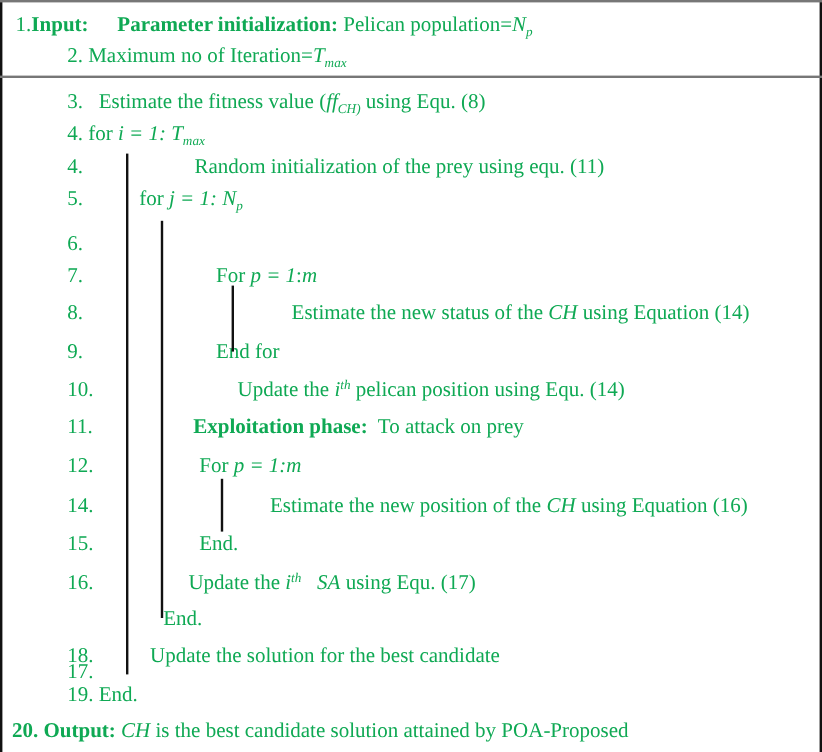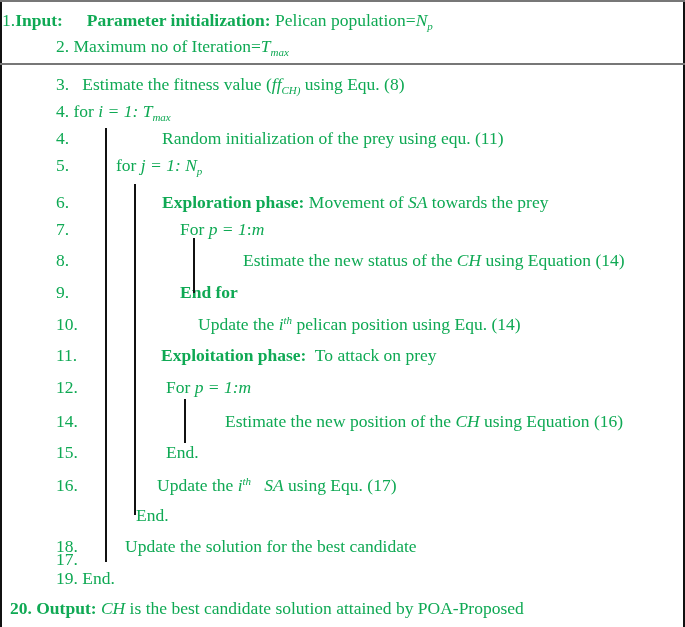--- a/index.html
+++ b/index.html
@@ -19,21 +19,21 @@
 </style>
 </head>
 <body>
 
 <div class="frame">
   <div class="border-left"></div>
   <div class="border-right"></div>
   <div class="hline" style="top:0px;"></div>
   <div class="hline" style="top:63px;"></div>
 
-  <div class="line" style="left:2px; top:9px;">
+  <div class="line" style="left:13px; top:9px;">
     <span>1.</span><b>Input:</b><span style="display:inline-block;width:24px;"></span><b>Parameter initialization:</b><span> Pelican population=</span><i>N</i><sub><i>p</i></sub>
   </div>
 
   <div class="line" style="left:56px; top:35px;">
     <span>2.</span><span> Maximum no of Iteration=</span><i>T</i><sub><i>max</i></sub>
   </div>
 
   <div class="line" style="left:56px; top:73px;">
     <span>3.</span><span style="white-space:pre">   Estimate the fitness value (</span><i>ff</i><sub><i>CH)</i></sub><span> using Equ. (8)</span>
   </div>
@@ -44,36 +44,33 @@
 
   <div class="line" style="left:56px; top:127px;"><span>4.</span></div>
   <div class="line" style="left:162px; top:127px;"><span>Random initialization of the prey using equ. (11)</span></div>
 
   <div class="line" style="left:56px; top:154px;"><span>5.</span></div>
   <div class="line" style="left:116px; top:154px;">
     <span style="white-space:pre">for </span><i>j = 1: N</i><sub><i>p</i></sub>
   </div>
 
   <div class="line" style="left:56px; top:191px;"><span>6.</span></div>
-  <div class="line" style="left:162px; top:191px;">
-    <b>Exploration phase:</b><span style="white-space:pre"> Movement of </span><i>SA</i><span> towards the prey</span>
-  </div>
 
   <div class="line" style="left:56px; top:218px;"><span>7.</span></div>
   <div class="line" style="left:180px; top:218px;">
     <span style="white-space:pre">For </span><i>p = 1</i><span>:</span><i>m</i>
   </div>
 
   <div class="line" style="left:56px; top:249px;"><span>8.</span></div>
   <div class="line" style="left:243px; top:249px;">
     <span style="white-space:pre">Estimate the new status of the </span><i>CH</i><span> using Equation (14)</span>
   </div>
 
   <div class="line" style="left:56px; top:281px;"><span>9.</span></div>
-  <div class="line" style="left:180px; top:281px;font-weight:bold;"><span>End for</span></div>
+  <div class="line" style="left:180px; top:281px;"><span>End for</span></div>
 
   <div class="line" style="left:56px; top:313px;"><span>10.</span></div>
   <div class="line" style="left:198px; top:313px;">
     <span style="white-space:pre">Update the </span><i>i</i><sup><i>th</i></sup><span> pelican position using Equ. (14)</span>
   </div>
 
   <div class="line" style="left:56px; top:344px;"><span>11.</span></div>
   <div class="line" style="left:161px; top:344px;">
     <b>Exploitation phase:</b><span style="white-space:pre">  To attack on prey</span>
   </div>

